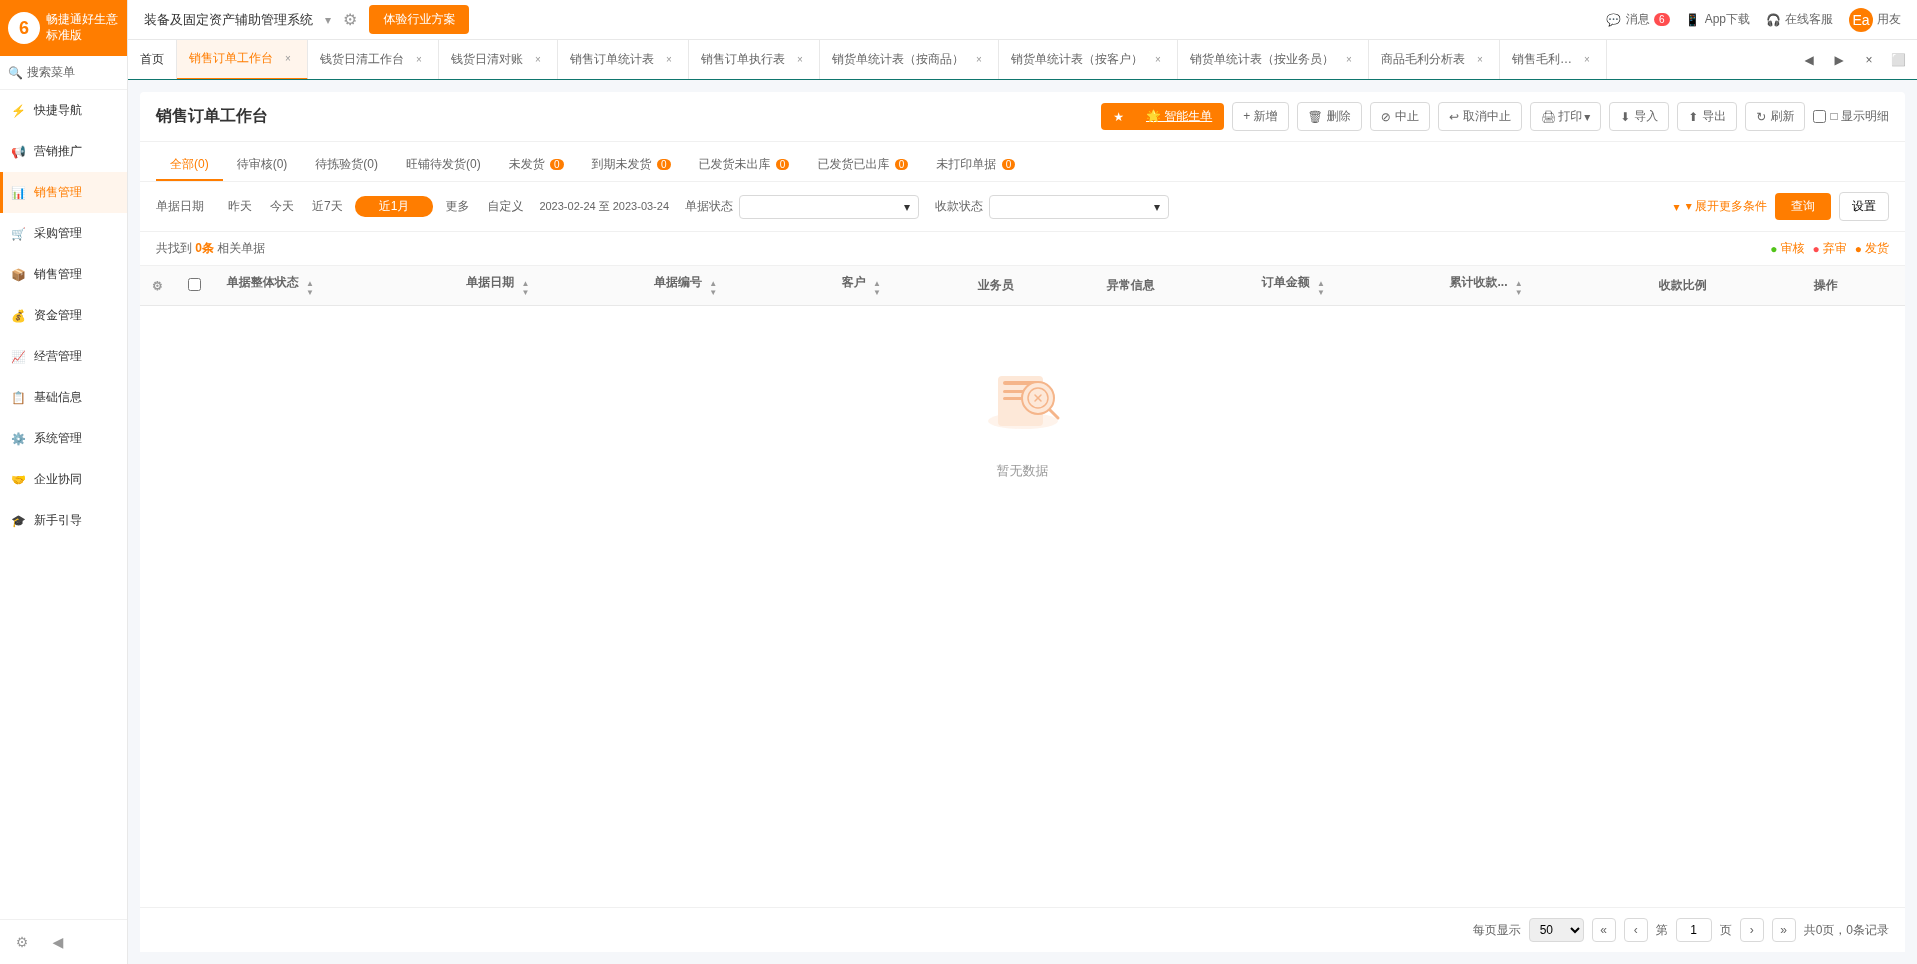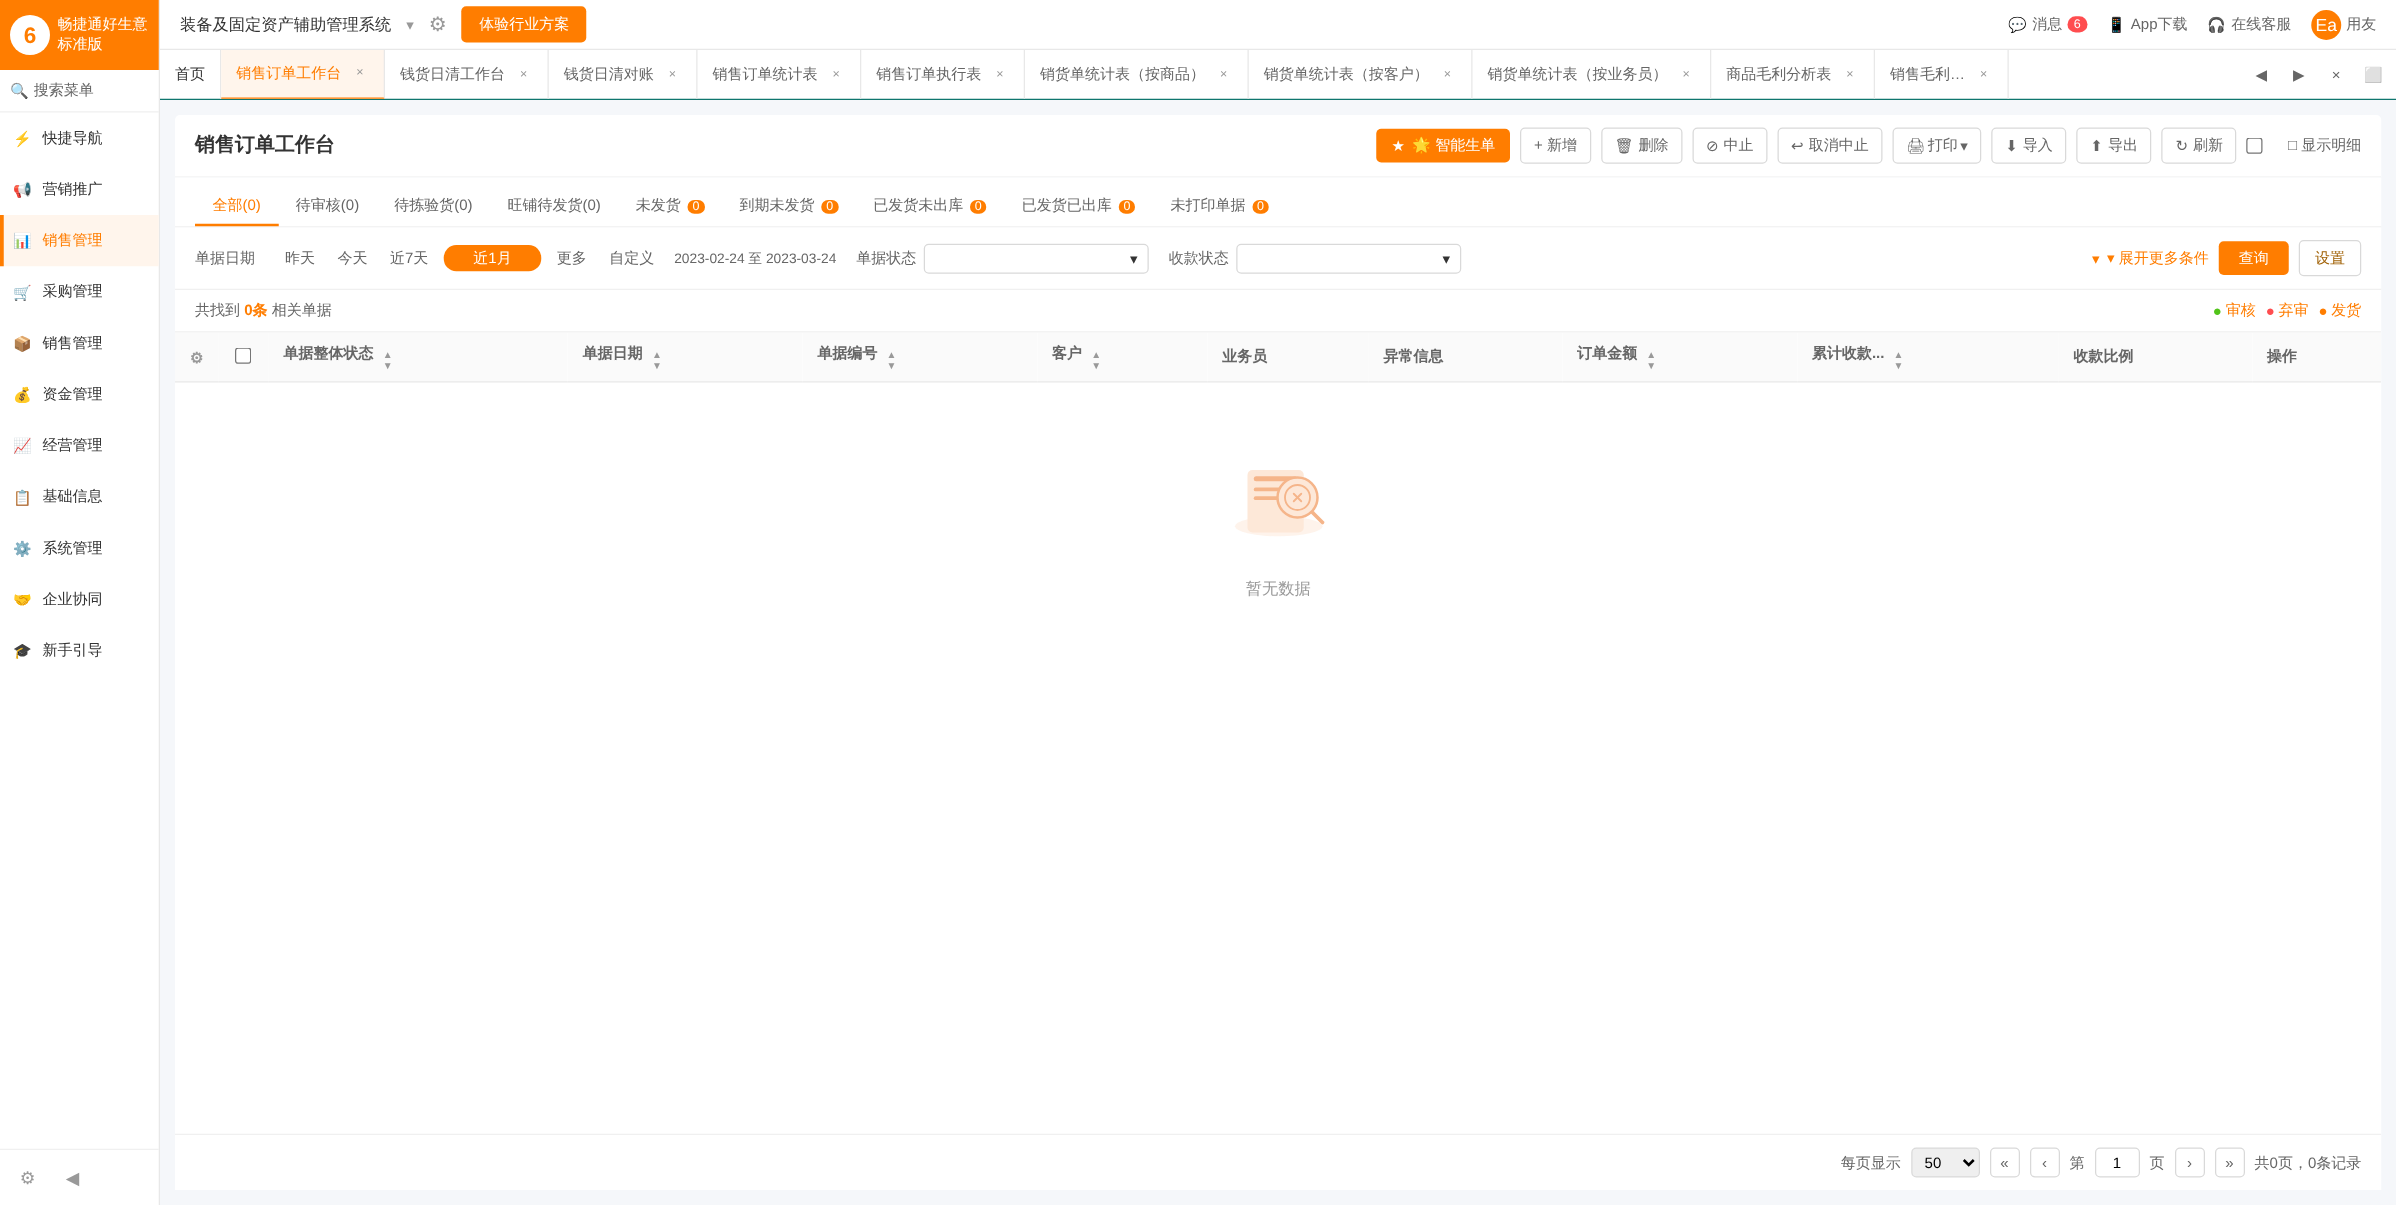--- a/index.html
+++ b/index.html
@@ -58,21 +58,21 @@
     .filter-row { display: flex; align-items: center; gap: 16px; flex-wrap: wrap; }
     .filter-item { display: flex; align-items: center; gap: 6px; }
     .filter-label { color: #666; font-size: 12px; white-space: nowrap; }
     .filter-date-options { display: flex; gap: 6px; align-items: center; margin-left: 12px; }
     .filter-date-btn { color: #666; cursor: pointer; font-size: 12px; padding: 2px 6px; border-radius: 3px; }
     .filter-date-btn.active { background: #ff7d00; color: #fff; border-radius: 10px; padding: 2px 24px; }
     .filter-date-range { color: #666; font-size: 11px; margin-left: 4px; }
     .filter-select { border: 1px solid #d9d9d9; border-radius: 4px; padding: 4px 8px; font-size: 12px; color: #333; background: #fff; cursor: pointer; min-width: 160px; display: flex; align-items: center; justify-content: space-between; }
     .expand-btn { color: #ff7d00; cursor: pointer; font-size: 12px; display: flex; align-items: center; gap: 4px; margin-left: auto; }
     .query-btn { background: #ff7d00; color: #fff; border: none; padding: 5px 16px; border-radius: 4px; cursor: pointer; font-size: 12px; }
-    .set-btn { background: #fff; color: #a16207; border: 1px solid #d9d9d9; padding: 5px 12px; border-radius: 4px; cursor: pointer; font-size: 12px; }
+    .set-btn { background: #fff; color: #000000; border: 1px solid #d9d9d9; padding: 5px 12px; border-radius: 4px; cursor: pointer; font-size: 12px; }
 
     
     .table-wrapper { background: #fff; flex: 1; display: flex; flex-direction: column; overflow: hidden; }
     .table-info { padding: 8px 16px; display: flex; align-items: center; justify-content: space-between; border-bottom: 1px solid #f0f0f0; }
     .table-count { font-size: 12px; color: #666; }
     .table-count span { color: #ff7d00; font-weight: bold; }
     .table-actions { display: flex; gap: 8px; }
     .table-action-btn { color: #ff7d00; cursor: pointer; font-size: 12px; display: flex; align-items: center; gap: 3px; }
     .table-scroll { flex: 1; overflow: auto; }
     table { width: 100%; border-collapse: collapse; font-size: 12px; }
@@ -243,21 +243,21 @@
     </div>
   </div>
 
   <div class="content-area">
 
     <div class="page-header">
       <span class="page-title">销售订单工作台</span>
       <div class="page-actions">
         <button class="btn-smart">
           <span>★</span>
-          <span style="margin-left:2px;">🌟 智能生单</span>
+          <span style="margin-left:18px;text-decoration:underline;">🌟 智能生单</span>
         </button>
         <button class="btn-action">
           <span>+ 新增</span>
         </button>
         <button class="btn-action">
           <span>🗑</span>
           <span>删除</span>
         </button>
         <button class="btn-action">
           <span>⊘</span>
@@ -277,21 +277,21 @@
           <span>导入</span>
         </button>
         <button class="btn-action">
           <span>⬆</span>
           <span>导出</span>
         </button>
         <button class="btn-action">
           <span>↻</span>
           <span>刷新</span>
         </button>
-        <label style="display:flex;align-items:center;gap:20px;cursor:pointer;font-size:12px;color:#666;">
+        <label style="display:flex;align-items:center;gap:4px;cursor:pointer;font-size:12px;color:#666;">
           <input type="checkbox" style="">
           <span>□ 显示明细</span>
         </label>
       </div>
     </div>
 
     <div class="sub-tabs">
       <div class="sub-tab active">全部(0)</div>
       <div class="sub-tab">待审核(0)</div>
       <div class="sub-tab">待拣验货(0)</div>

